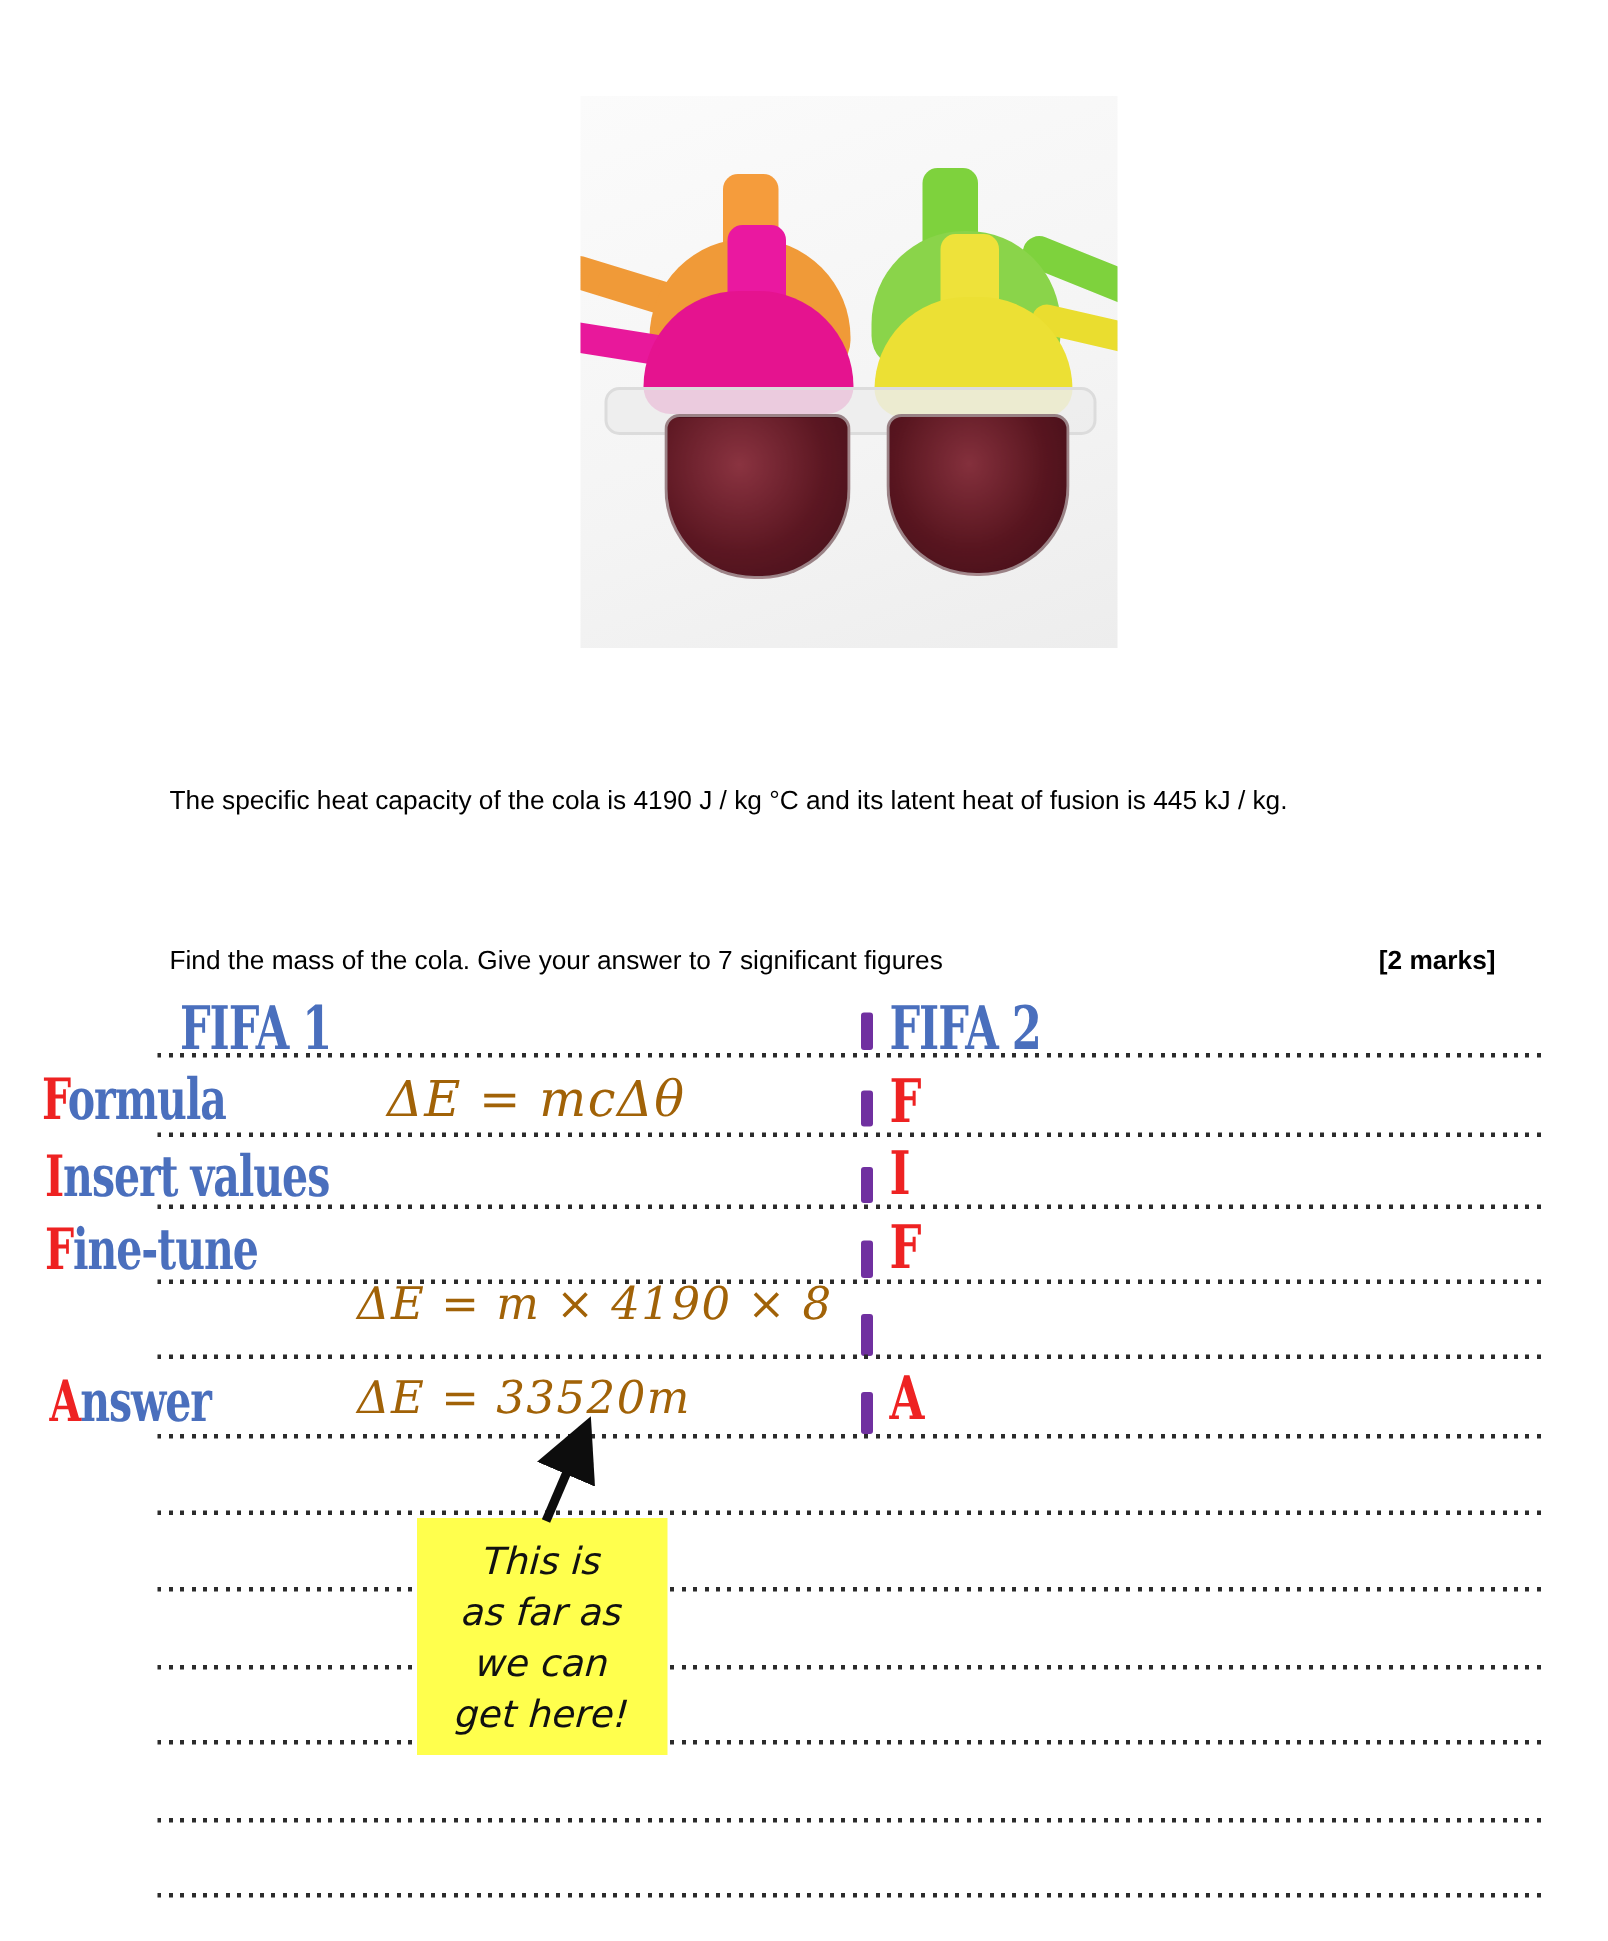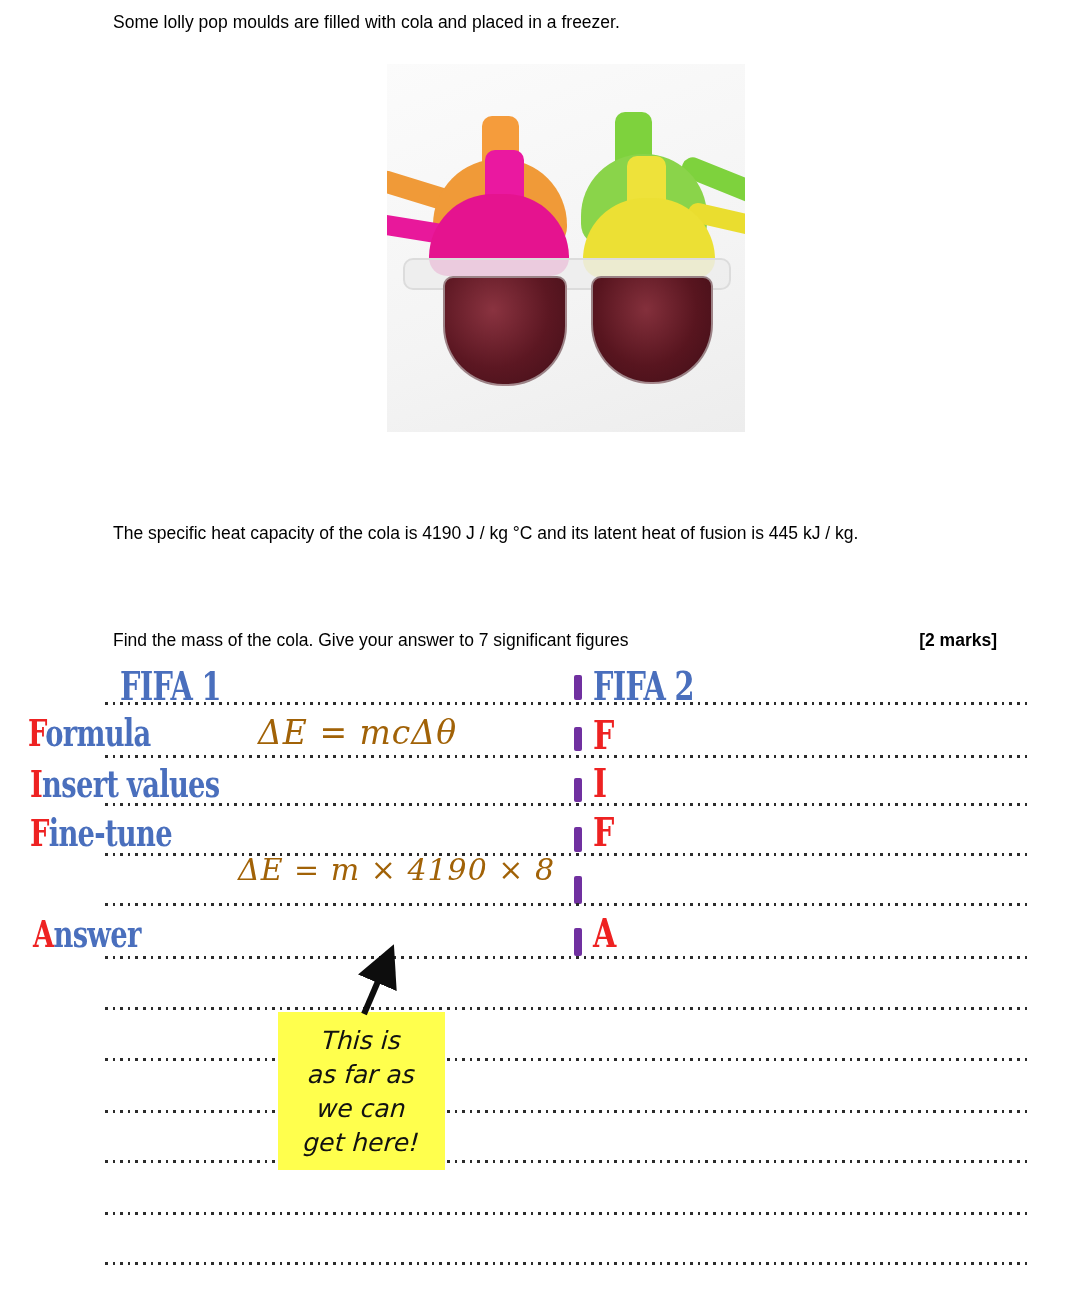--- a/index.html
+++ b/index.html
@@ -84,21 +84,20 @@
     font-family:"DejaVu Sans", sans-serif; font-style:italic; font-weight:500;
     font-size:25px; line-height:34px; color:#111; transform:skewX(-4deg);
   }
   .arrow-svg { position:absolute; left:346px; top:942px; z-index:6; }
 </style>
 </head>
 <body>
 
 <div class="canvas">
 
-  <div class="para" style="top:12px;">Some lolly pop moulds are filled with cola and placed in a freezer.</div>
 
   <div class="photo">
     <div class="stick stick-orange"></div>
     <div class="stick stick-green"></div>
     <div class="diag-orange"></div>
     <div class="diag-green"></div>
     <div class="dome dome-orange"></div>
     <div class="dome dome-green"></div>
     <div class="diag-pink"></div>
     <div class="diag-yellow"></div>
@@ -137,20 +136,21 @@
   </div>
   <div class="eq" style="left:238px; top:818px; font-size:30px;margin-top:37px;">ΔE = m × 4190 × 8</div>
   <div class="pdash" style="top:827px; height:25px;"></div>
   <div class="rletter" style="top:812px;">F</div>
 
   <div class="pdash" style="top:876px; height:28px;"></div>
 
   <div class="step-label" style="left:33px; top:915px;">
     <span class="init">A</span><span class="rest">nswer</span>
   </div>
+  <div class="eq" style="left:238px; top:918px; font-size:30px;">ΔE = 33520m</div>
   <div class="pdash" style="top:928px; height:28px;"></div>
   <div class="rletter" style="top:913px;">A</div>
 
   <div class="dotline" style="top:702px;"></div>
   <div class="dotline" style="top:755px;"></div>
   <div class="dotline" style="top:803px;"></div>
   <div class="dotline" style="top:853px;"></div>
   <div class="dotline" style="top:903px;"></div>
   <div class="dotline" style="top:956px;"></div>
   <div class="dotline" style="top:1007px;"></div>

